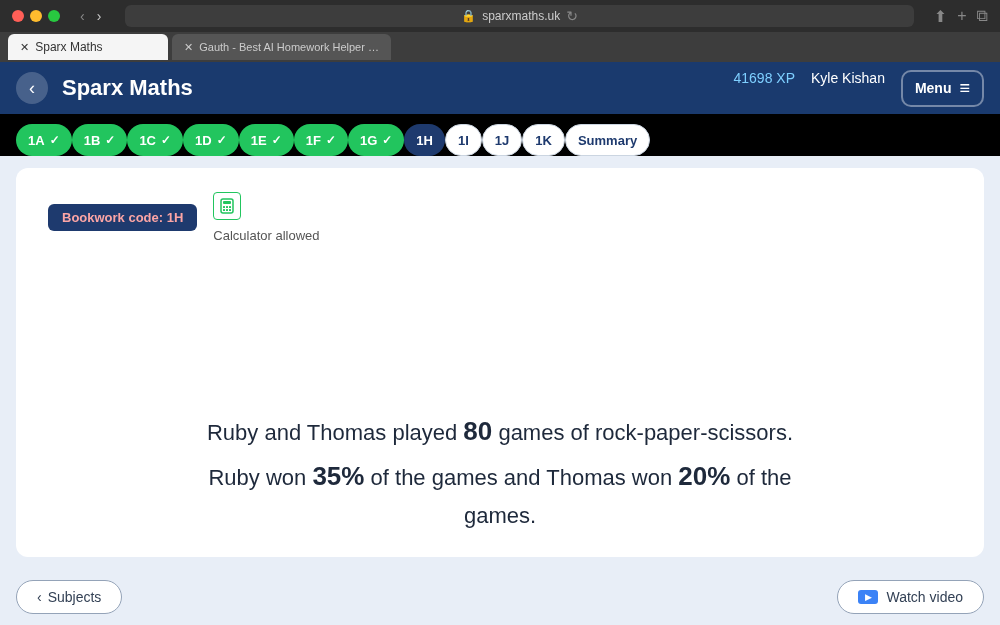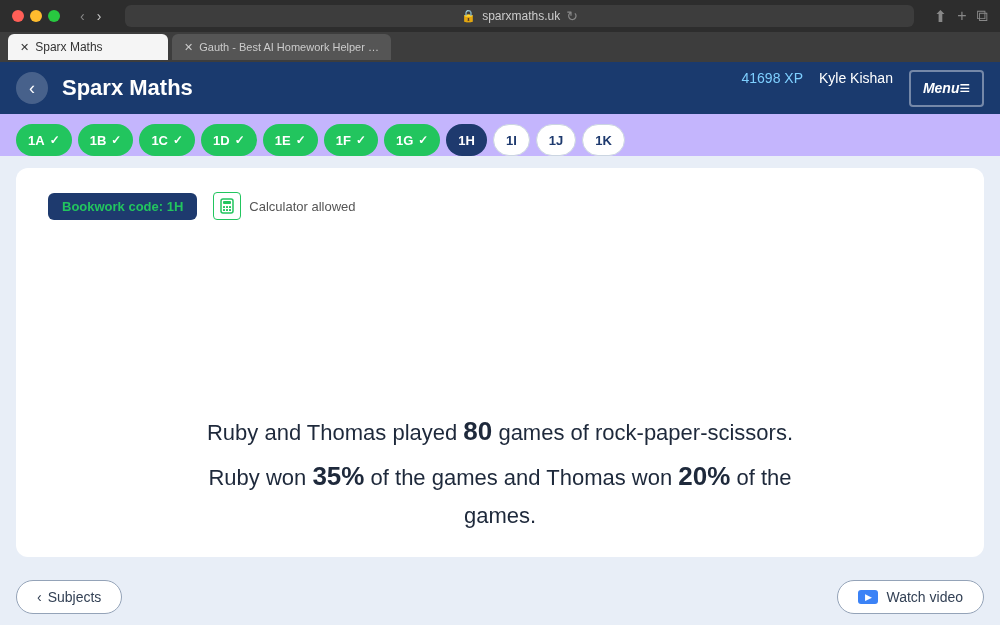--- a/index.html
+++ b/index.html
@@ -143,39 +143,37 @@
       font-size: 14px;
       font-weight: 500;
     }
     .user-name {
       color: white;
       font-size: 14px;
     }
     .menu-btn {
       display: flex;
       align-items: center;
-      gap: 0;
+      gap: 8px;
       background: #1a3a6e;
       border: 2px solid rgba(255,255,255,0.4);
-      border-radius: 4px;
+      border-radius: 10px;
       padding: 6px 12px;
       color: white;
       font-size: 14px;
       font-weight: 600;
       cursor: pointer;
-      font-style: italic;
     }
     .hamburger { font-size: 18px; }
 
     
     .question-tabs {
-      background: #c4b5fd;
+      background: #000000;
       padding: 10px 16px 0;
       display: flex;
-      gap: 6px;
       flex-shrink: 0;
       flex-wrap: wrap;
     }
     .q-tab {
       height: 32px;
       padding: 0 12px;
       border-radius: 16px;
       display: flex;
       align-items: center;
       gap: 5px;
@@ -223,32 +221,33 @@
       flex-direction: column;
     }
     .card-header {
       display: flex;
       align-items: center;
       gap: 16px;
       margin-bottom: 20px;
     }
     .bookwork-code {
       background: #1e3a6e;
-      color: #22c55e;
+      color: #fca5a5;
       padding: 6px 14px;
       border-radius: 6px;
       font-size: 13px;
       font-weight: 600;
     }
     .calculator-info {
       display: flex;
-      align-items: center;
+      align-items: flex-start;
       gap: 8px;
       color: #555;
       font-size: 13px;
+      flex-direction: column;
     }
     .calc-icon {
       width: 28px; height: 28px;
       border: 1.5px solid #22c55e;
       border-radius: 4px;
       display: flex;
       align-items: center;
       justify-content: center;
       font-size: 14px;
     }
@@ -412,20 +411,23 @@
       <span>1H</span>
     </div>
     <div class="q-tab unlocked">
       <span>1I</span>
     </div>
     <div class="q-tab unlocked">
       <span>1J</span>
     </div>
     <div class="q-tab unlocked">
       <span>1K</span>
+    </div>
+    <div class="q-tab summary">
+      <span>Summary</span>
     </div>
   </div>
 
 <div class="main-content">
   <div class="question-card">
     <div class="card-header">
       <div class="bookwork-code">Bookwork code: 1H</div>
       <div class="calculator-info">
         <div class="calc-icon">
           <svg width="16" height="16" viewBox="0 0 16 16" fill="none">

